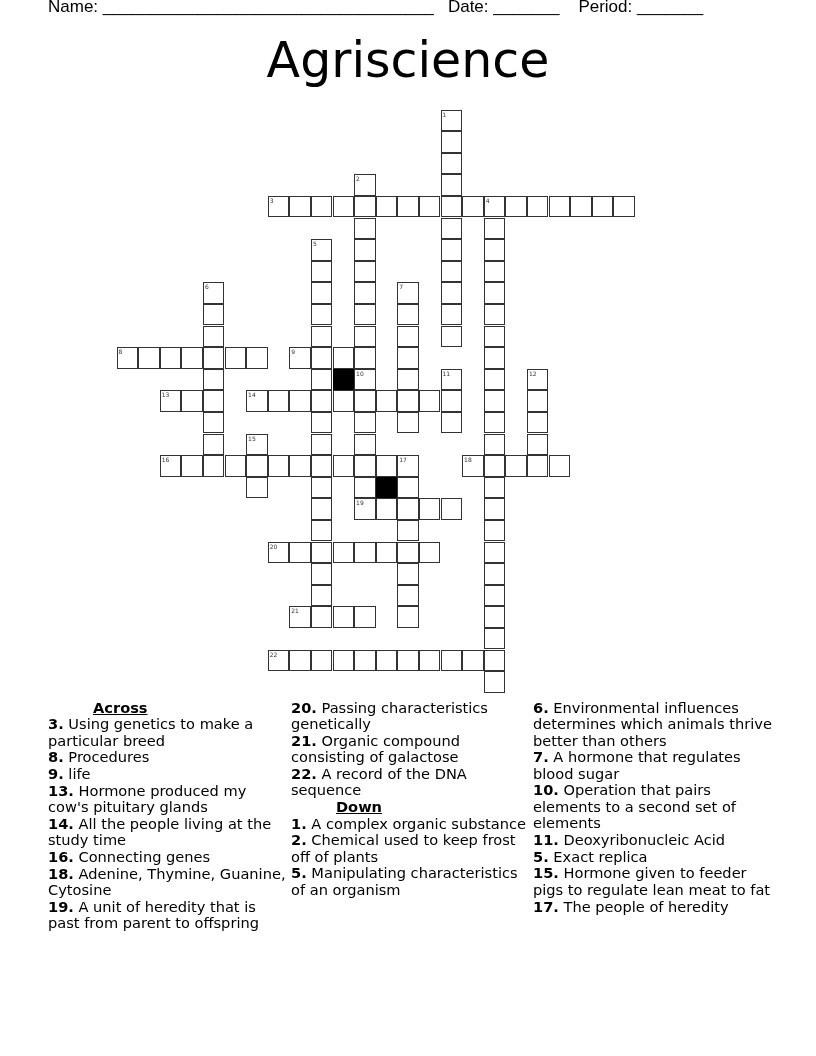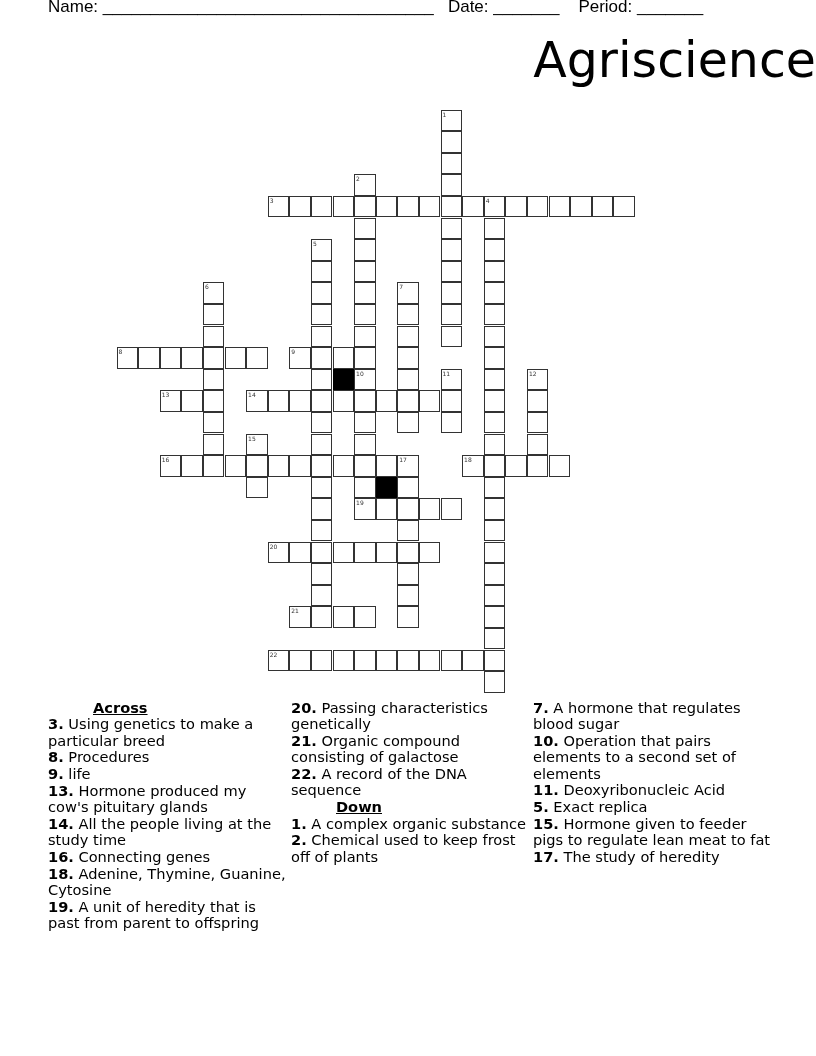--- a/index.html
+++ b/index.html
@@ -1,19 +1,19 @@
 <!DOCTYPE html>
 <html><head>
 <meta charset="utf-8">
 <style>
   html, body { margin:0; padding:0; background:#ffffff; }
   body { width:816px; height:1056px; position:relative; overflow:hidden; color:#000; font-family:"DejaVu Sans", sans-serif; }
   .header { position:absolute; top:-3px; left:48px; font-family:"Liberation Sans", sans-serif; font-size:17px; white-space:pre; }
   .header span { margin-right:0; }
-  .title { position:absolute; top:32px; left:0; width:816px; text-align:right; font-family:"DejaVu Sans", sans-serif; font-size:49px; font-weight:normal; letter-spacing:0px; }
+  .title { position:absolute; top:32px; left:0; width:816px; text-align:center; font-family:"DejaVu Sans", sans-serif; font-size:49px; font-weight:normal; letter-spacing:0px; }
   .grid { position:absolute; left:117px; top:110px; width:540px; height:590px; }
   .cell { position:absolute; width:21.6px; height:21.6px; box-sizing:border-box; border:1px solid #333; background:#fff; margin-left:-0.5px; margin-top:-0.5px; }
   .cell.black { background:#000; border-color:#000; }
   .num { position:absolute; top:1px; left:1px; font-size:6px; line-height:6px; color:#333; font-family:"DejaVu Sans", sans-serif; }
   .clues { position:absolute; top:700px; font-size:14.6px; line-height:16.3px; font-family:"DejaVu Sans", sans-serif; }
   .col1 { left:48px; width:240px; }
   .col2 { left:291px; width:240px; }
   .col3 { left:533px; width:240px; }
   .sec-head { font-weight:bold; text-decoration:underline;margin-left:45px; }
   .clue { margin:0 0 0.5px 0; }
@@ -252,22 +252,24 @@
   <div class="clue"><b>19.</b> <span>A unit of heredity that is past from parent to offspring</span></div>
 </div>
 
 <div class="clues col2">
   <div class="clue"><b>20.</b> <span>Passing characteristics genetically</span></div>
   <div class="clue"><b>21.</b> <span>Organic compound consisting of galactose</span></div>
   <div class="clue"><b>22.</b> <span>A record of the DNA sequence</span></div>
   <div class="sec-head">Down</div>
   <div class="clue"><b>1.</b> <span>A complex organic substance</span></div>
   <div class="clue"><b>2.</b> <span>Chemical used to keep frost off of plants</span></div>
+  <div class="clue"><b>5.</b> <span>Manipulating characteristics of an organism</span></div>
 </div>
 
 <div class="clues col3">
+  <div class="clue"><b>6.</b> <span>Environmental influences determines which animals thrive better than others</span></div>
   <div class="clue"><b>7.</b> <span>A hormone that regulates blood sugar</span></div>
   <div class="clue"><b>10.</b> <span>Operation that pairs elements to a second set of elements</span></div>
   <div class="clue"><b>11.</b> <span>Deoxyribonucleic Acid</span></div>
   <div class="clue"><b>5.</b> <span>Exact replica</span></div>
   <div class="clue"><b>15.</b> <span>Hormone given to feeder pigs to regulate lean meat to fat</span></div>
-  <div class="clue"><b>17.</b> <span>The study of heredity</span></div>
+  <div class="clue"><b>17.</b> <span>The people of heredity</span></div>
 </div>
 
 </body></html>

